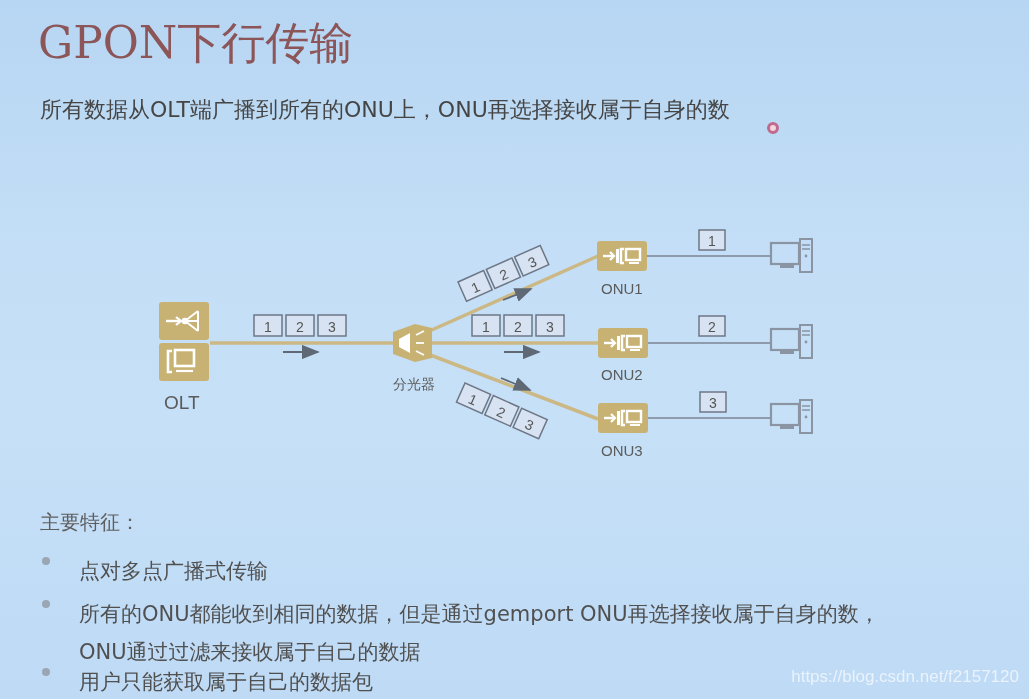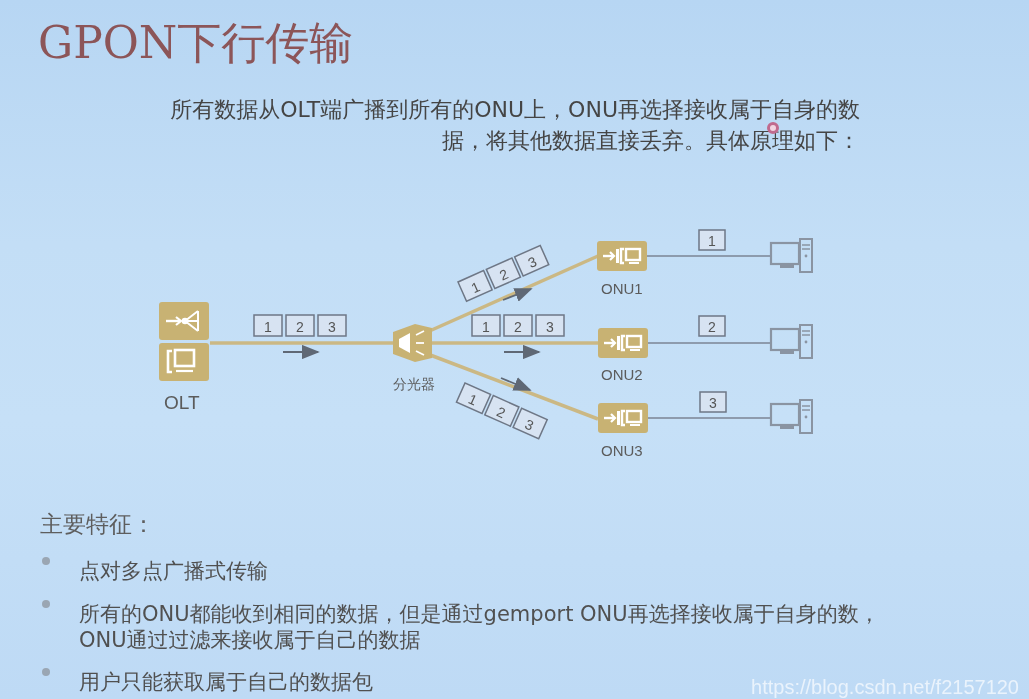--- a/index.html
+++ b/index.html
@@ -11,55 +11,54 @@
       position: relative;
     }
     .title {
       position: absolute; left: 38px; top: 14px;
       font-size: 44px; color: #8c5558; letter-spacing: 0px;
       font-family: "DejaVu Serif", "Liberation Serif", serif;
     }
     .title .cn { font-family: "DejaVu Sans", sans-serif; font-weight: 500; }
     .intro {
       position: absolute; left: 40px; top: 94px; width: 820px;
-      font-size: 22px; line-height: 31px; color: #454545; text-align: right;
+      font-size: 22px; line-height: 31px; color: #454545;
     }
     .cursor-dot {
       position: absolute; left: 767px; top: 122px; width: 12px; height: 12px;
       border: 3px solid #c06a8e; border-radius: 50%; background: #f2d4e2;
     }
     svg.diagram { position: absolute; left: 0; top: 0; }
     .lbl { font-family: "Liberation Sans", "DejaVu Sans", sans-serif; fill: #5b5b5b; }
     .features-title {
       position: absolute; left: 40px; top: 509px;
-      font-size: 23px; color: #5e5e5e;
+      font-size: 20px; color: #5e5e5e;
     }
     .bullet {
       position: absolute; left: 42px; font-size: 21px; color: #505050; line-height: 30px;
     }
     .bullet .dot {
       position: absolute; left: 0; top: 12px; width: 8px; height: 8px; border-radius: 50%;
       background: #9aa6b3;
     }
     .bullet .txt { position: absolute; left: 37px; top: 0; white-space: nowrap; margin-top: 11px; }
     .watermark {
-      position: absolute; right: 10px; bottom: 0;
-      font-family: "Liberation Sans", sans-serif; font-size: 20px; color: #eaf3fc;
+      position: absolute; right: 10px; bottom: 12px;
+      font-family: "Liberation Sans", sans-serif; font-size: 17px; color: #eaf3fc;
     }
   </style>
 </head>
 <body>
 
 <div class="title">
   <span>GPON</span><span class="cn">下行传输</span>
 </div>
 
 <div class="intro">
   <div>所有数据从OLT端广播到所有的ONU上，ONU再选择接收属于自身的数</div>
-  <div>据，将其他数据直接丢弃。具体原理如下：</div>
 </div>
 <div class="cursor-dot"></div>
 
 <svg class="diagram" width="1029" height="699">
   <defs>
     <marker id="arr" markerWidth="10" markerHeight="8" refX="9" refY="4" orient="auto">
       <path d="M0,0 L10,4 L0,8 z" fill="#5f6875"></path>
     </marker>
     <g id="pkt">
       <rect x="0" y="0" width="28" height="21" fill="#d7e3f2" stroke="#6e7786" stroke-width="1.5"></rect>
@@ -218,20 +217,20 @@
 
 <div class="features-title">主要特征：</div>
 
 <div class="bullet" style="top:545px;">
   <span class="dot"></span>
   <span class="txt">点对多点广播式传输</span>
 </div>
 <div class="bullet" style="top:588px;">
   <span class="dot"></span>
   <span class="txt">所有的ONU都能收到相同的数据，但是通过gemport ONU再选择接收属于自身的数，</span>
-  <span class="txt" style="top:26px;">ONU通过过滤来接收属于自己的数据</span>
+  <span class="txt" style="top:38px;">ONU通过过滤来接收属于自己的数据</span>
 </div>
 <div class="bullet" style="top:656px;">
   <span class="dot"></span>
   <span class="txt">用户只能获取属于自己的数据包</span>
 </div>
 
 <div class="watermark">https://blog.csdn.net/f2157120</div>
 
 </body></html>

